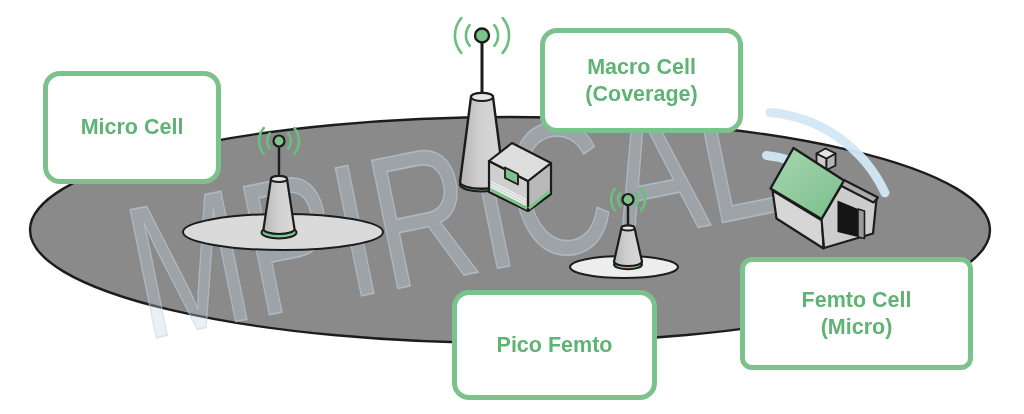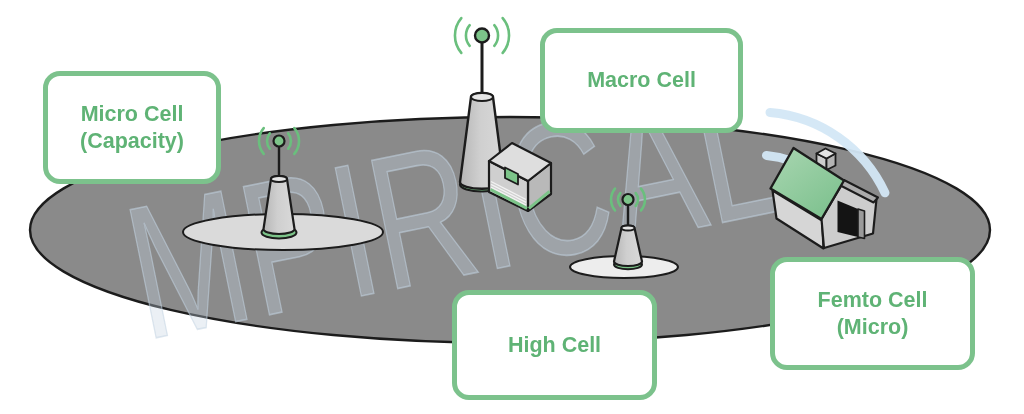--- a/index.html
+++ b/index.html
@@ -42,21 +42,21 @@
     text-align:center;
     color:var(--label-text-green,#5fb375);
     font-weight:bold;
     font-size:21.5px;line-height:27px;
     box-sizing:border-box;
   }
   .label-box .line{white-space:nowrap;}
   #label-micro{left:43px;top:71px;width:178px;height:113px;}
   #label-macro{left:540px;top:28px;width:203px;height:105px;}
   #label-pico{left:452px;top:290px;width:205px;height:110px;}
-  #label-femto{left:770px;top:257px;width:205px;height:113px;}
+  #label-femto{left:740px;top:257px;width:233px;height:113px;border-radius:12px;}
 </style>
 </head>
 <body>
 
 <div class="stage">
 
   <svg width="1024" height="414" viewBox="0 0 1024 414">
     <defs>
       <linearGradient id="coneGrad" x1="0" y1="0" x2="1" y2="0">
         <stop offset="0" stop-color="#b6b6b6"></stop>
@@ -140,29 +140,29 @@
         <path class="ln" d="M835.5,153.5 L826.5,158.5 L826.5,170 L835.5,165.5 Z" fill="#b4b4b4" stroke-width="1.8"></path>
         <path class="ln" d="M825.5,148.5 L835.5,153.5 L826.5,158.5 L816.5,153.5 Z" fill="#e3e3e3" stroke-width="1.8"></path>
       </g>
       <path class="ln" d="M844,180 L878,197.5 L873.5,202.5 L839.5,185 Z" fill="#ababab" stroke-width="2"></path>
       <path class="ln" d="M793.5,148 L844,180.5 L821.5,219 L770.5,188.5 Z" fill="url(#roofGrad)" stroke-width="2.4"></path>
     </g>
   </svg>
 
   <div class="label-box" id="label-micro">
     <div class="line">Micro Cell</div>
-    <div class="line">(Capacity)</div>
   </div>
 
   <div class="label-box" id="label-macro">
     <div class="line">Macro Cell</div>
+    <div class="line">(Coverage)</div>
   </div>
 
   <div class="label-box" id="label-pico">
-    <div class="line">High Cell</div>
+    <div class="line">Pico Femto</div>
   </div>
 
   <div class="label-box" id="label-femto">
     <div class="line">Femto Cell</div>
     <div class="line">(Micro)</div>
   </div>
 
 </div>
 
 </body></html>

